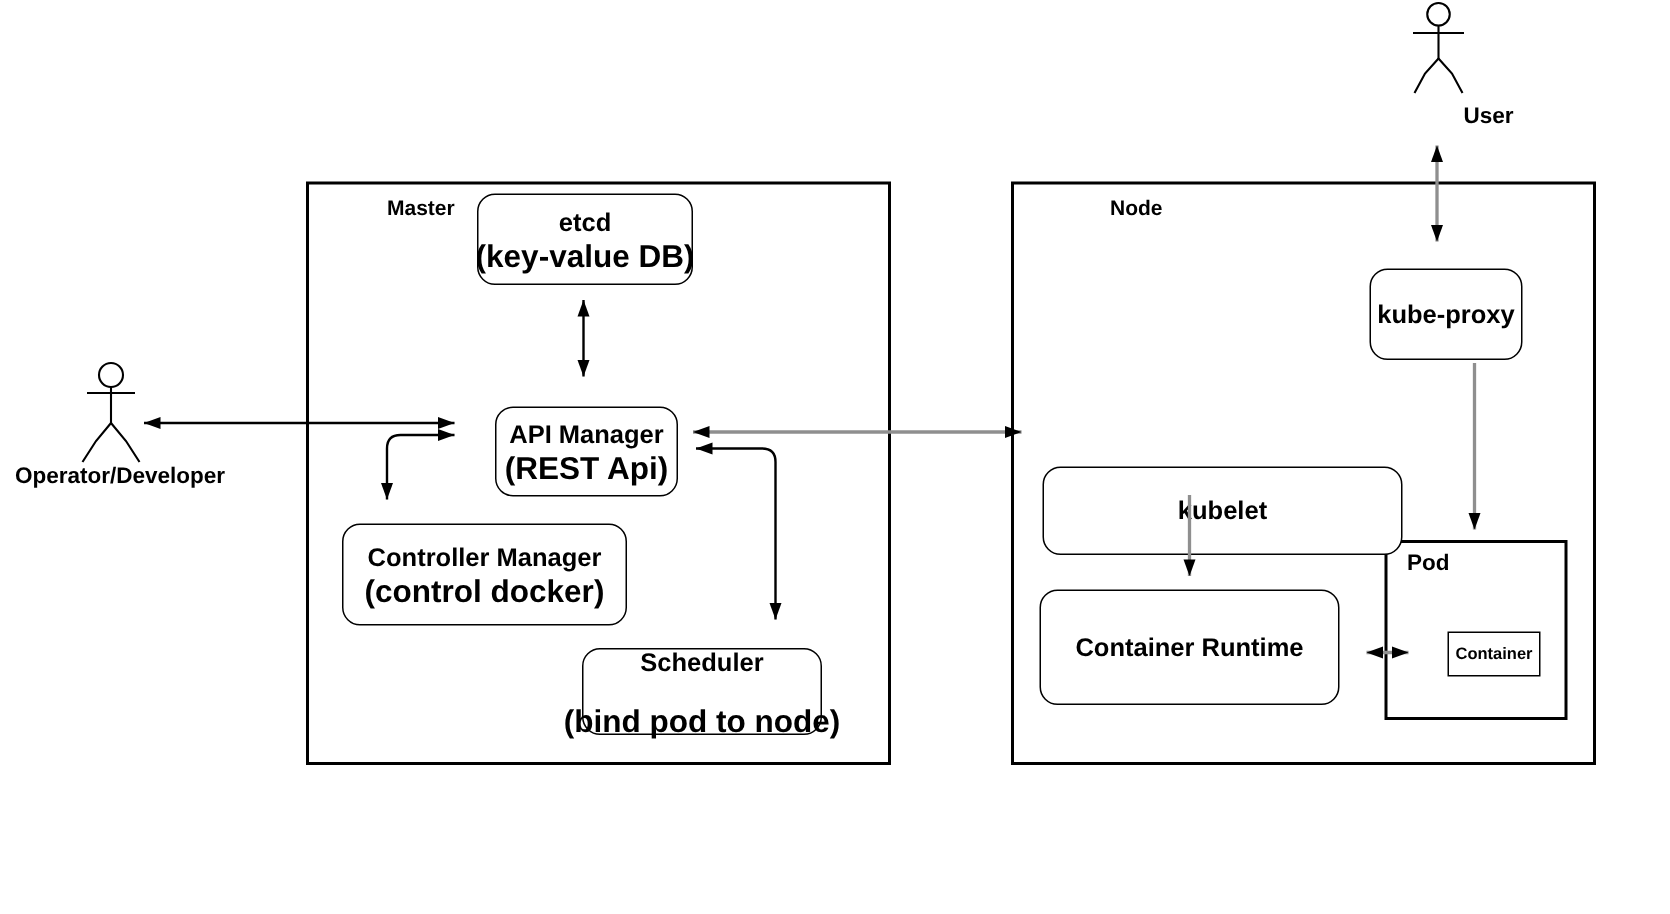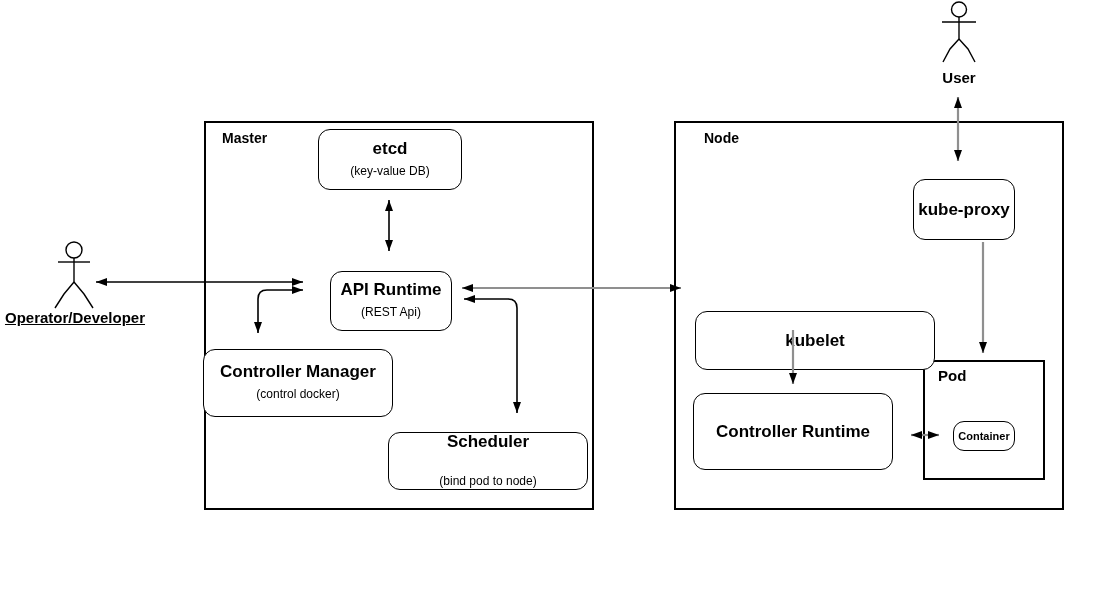--- a/index.html
+++ b/index.html
@@ -9,78 +9,78 @@
   }
   .svg-layer{position:absolute;left:0;top:0;z-index:3;pointer-events:none;}
   .group-box{position:absolute;border:2px solid #000;background:transparent;box-sizing:border-box;z-index:1;}
   .pod-box{position:absolute;border:2px solid #000;background:#fff;box-sizing:border-box;z-index:1;}
   .comp{
     position:absolute;border:1.6px solid #000;border-radius:12px;background:#fff;
     box-sizing:border-box;display:flex;flex-direction:column;align-items:center;
     justify-content:center;text-align:center;z-index:2;
   }
   .comp-title{font-weight:700;font-size:17px;line-height:23px;white-space:nowrap;}
-  .comp-sub{font-weight:400;font-size:12px;line-height:23px;white-space:nowrap;}
-  .comp-small{border-radius:11px;border-width:1.4px;}
+  .comp-sub{font-weight:700;font-size:21px;line-height:23px;white-space:nowrap;}
+  .comp-small{border-radius:0;border-width:1.4px;margin-left:12px;}
   .comp-small .comp-title{font-size:11px;line-height:13px;}
-  .group-label{position:absolute;font-weight:700;font-size:14px;line-height:16px;z-index:2;white-space:nowrap;}
+  .group-label{position:absolute;font-weight:700;font-size:14px;line-height:16px;z-index:2;white-space:nowrap;margin-left:36px;}
   .pod-label{position:absolute;font-weight:700;font-size:15px;line-height:17px;z-index:2;white-space:nowrap;}
-  .actor-label{position:absolute;font-weight:700;font-size:15px;line-height:17px;text-align:center;z-index:2;white-space:nowrap;}
+  .actor-label{position:absolute;font-weight:700;font-size:15px;line-height:17px;text-align:right;z-index:2;white-space:nowrap;}
 </style>
 </head>
 <body>
 
 <div class="canvas">
 
   <div class="group-box" style="left:204px;top:121px;width:390px;height:389px;"></div>
   <div class="group-box" style="left:674px;top:121px;width:390px;height:389px;"></div>
   <div class="pod-box" style="left:923px;top:360px;width:122px;height:120px;"></div>
 
   <div class="group-label" style="left:222px;top:130px;">Master</div>
   <div class="group-label" style="left:704px;top:130px;">Node</div>
   <div class="pod-label" style="left:938px;top:367px;">Pod</div>
 
   <div class="comp" style="left:318px;top:129px;width:144px;height:61px;">
     <div class="comp-title">etcd</div>
     <div class="comp-sub">(key-value DB)</div>
   </div>
 
   <div class="comp" style="left:330px;top:271px;width:122px;height:60px;">
-    <div class="comp-title">API Runtime</div>
+    <div class="comp-title">API Manager</div>
     <div class="comp-sub">(REST Api)</div>
   </div>
 
-  <div class="comp" style="left:203px;top:349px;width:190px;height:68px;">
+  <div class="comp" style="left:228px;top:349px;width:190px;height:68px;">
     <div class="comp-title">Controller Manager</div>
     <div class="comp-sub">(control docker)</div>
   </div>
 
-  <div class="comp" style="left:388px;top:432px;width:200px;height:58px;gap:17px;">
+  <div class="comp" style="left:388px;top:432px;width:160px;height:58px;gap:17px;">
     <div class="comp-title">Scheduler</div>
     <div class="comp-sub">(bind pod to node)</div>
   </div>
 
   <div class="comp" style="left:913px;top:179px;width:102px;height:61px;">
     <div class="comp-title">kube-proxy</div>
   </div>
 
   <div class="comp" style="left:695px;top:269px;width:240px;height:59px;margin-top:42px;">
     <div class="comp-title">kubelet</div>
   </div>
 
   <div class="comp" style="left:693px;top:393px;width:200px;height:77px;">
-    <div class="comp-title">Controller Runtime</div>
+    <div class="comp-title">Container Runtime</div>
   </div>
 
   <div class="comp comp-small" style="left:953px;top:421px;width:62px;height:30px;">
     <div class="comp-title">Container</div>
   </div>
 
   <div class="actor-label" style="left:909px;top:69px;width:100px;">User</div>
-  <div class="actor-label" style="left:0px;top:309px;width:150px;text-decoration:underline;">Operator/Developer</div>
+  <div class="actor-label" style="left:0px;top:309px;width:150px;">Operator/Developer</div>
 
   <svg class="svg-layer" width="1113" height="609" viewBox="0 0 1113 609">
     <defs>
       <marker id="arrow" viewBox="0 0 14 10" markerWidth="14" markerHeight="10" refX="12.5" refY="5" orient="auto-start-reverse" markerUnits="userSpaceOnUse">
         <path d="M1.5,1 L12.5,5 L1.5,9 Z" fill="#000000"></path>
       </marker>
     </defs>
 
     <path d="M389 200 L389 251" stroke="#000000" stroke-width="1.6" fill="none" marker-start="url(#arrow)" marker-end="url(#arrow)"></path>
     <path d="M96 282 L303 282" stroke="#000000" stroke-width="1.6" fill="none" marker-start="url(#arrow)" marker-end="url(#arrow)"></path>

